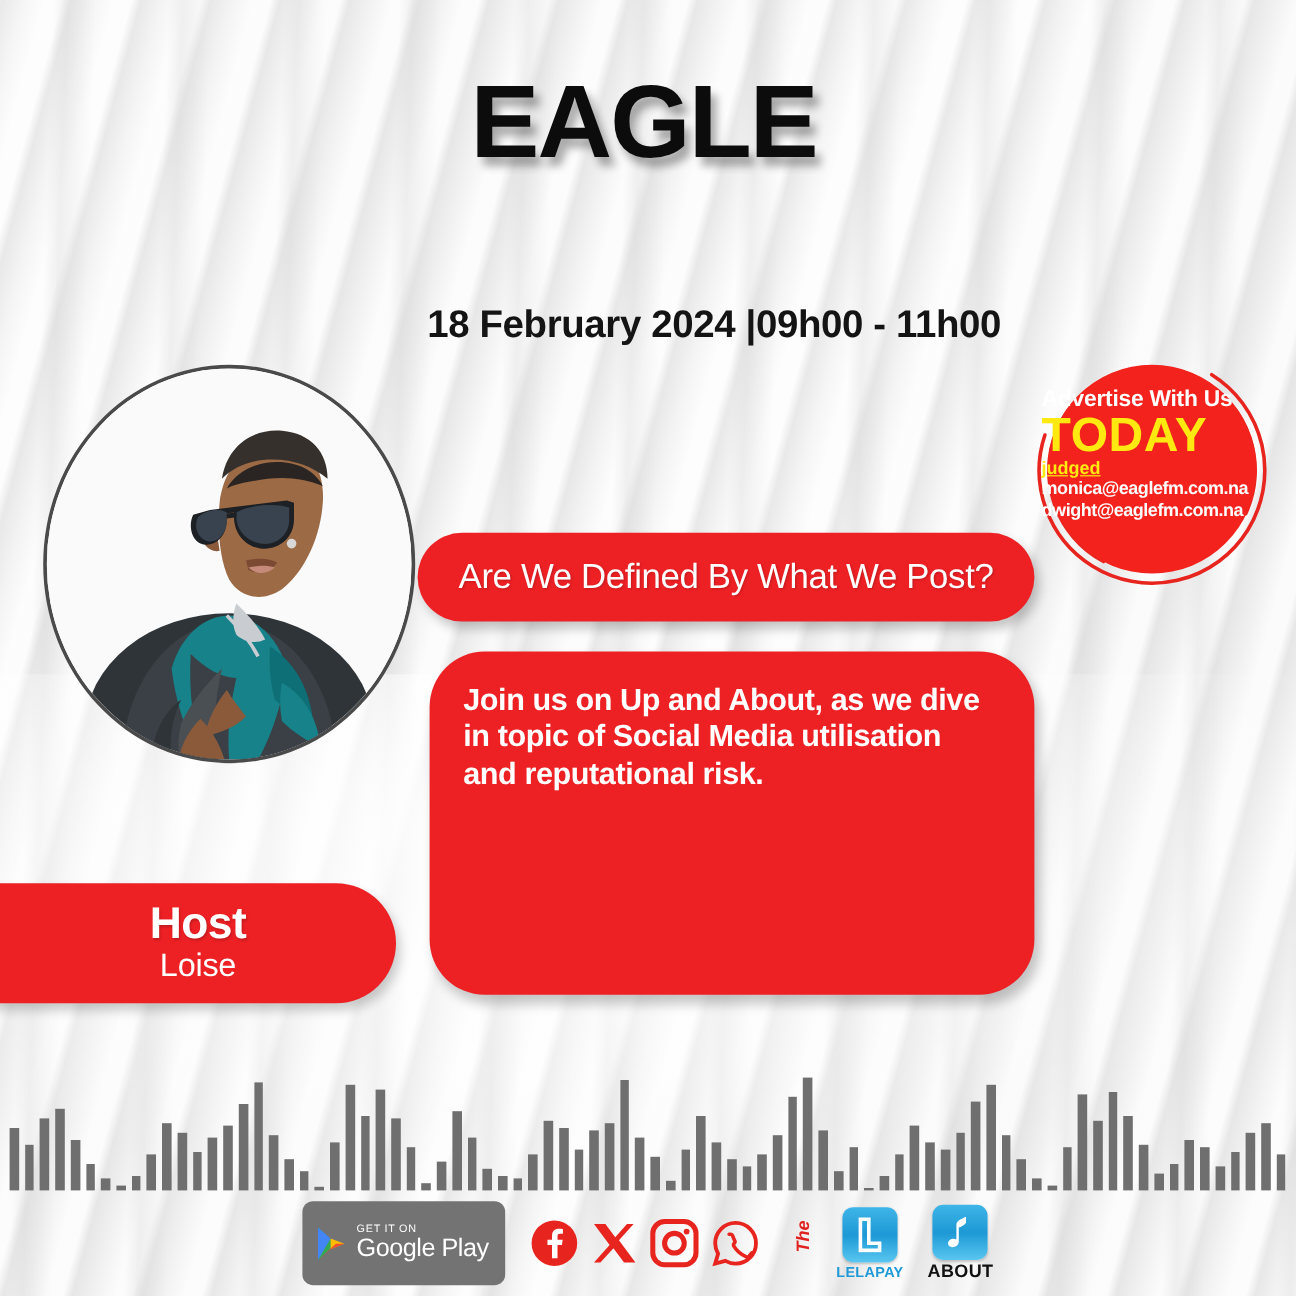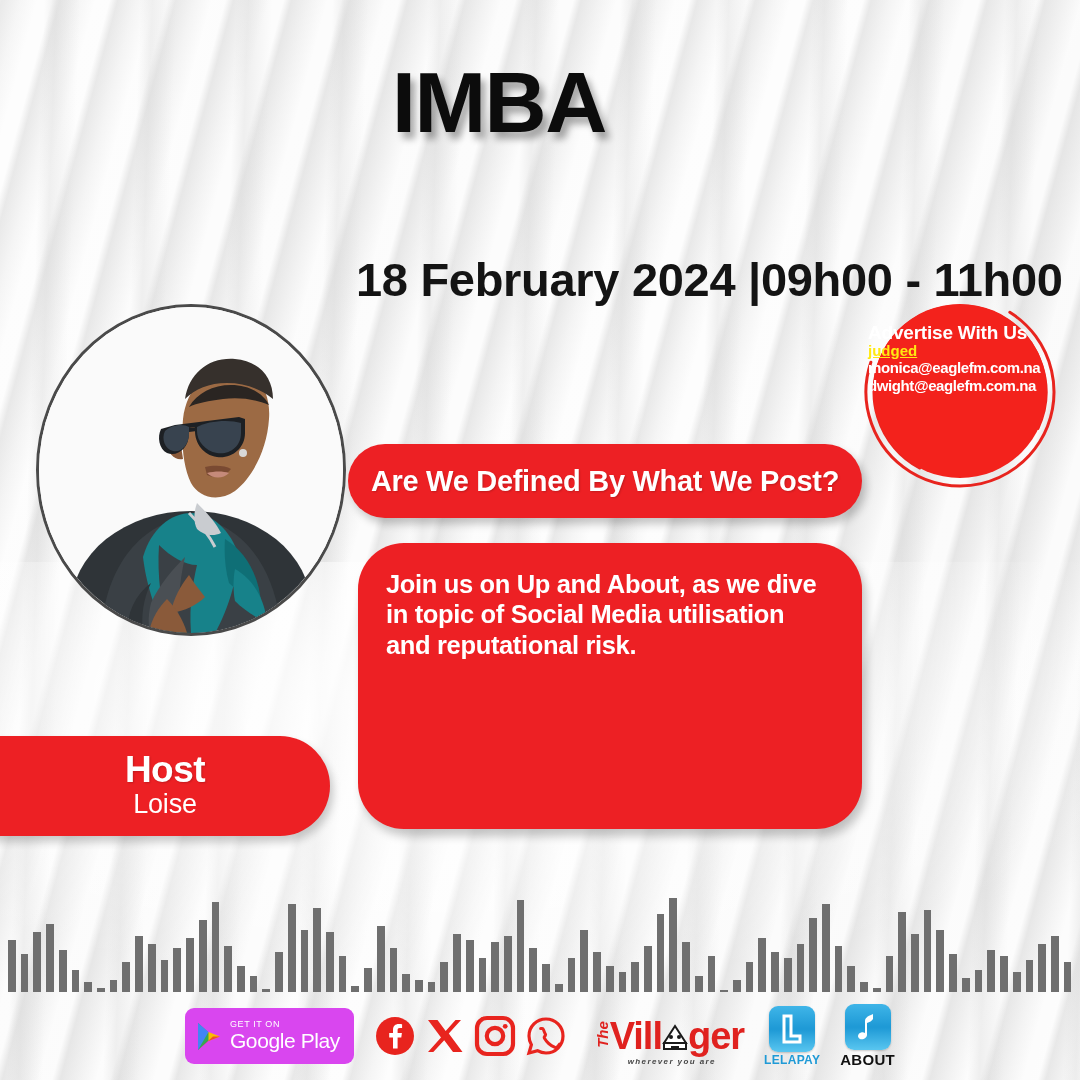--- a/index.html
+++ b/index.html
@@ -107,21 +107,21 @@
     font-weight: bold;
     letter-spacing: -1.5px;
     text-shadow: 5px 7px 7px rgba(0,0,0,0.33);
     font-family: "Liberation Sans", sans-serif;
   }
   .headline .l2 { display: block; }
   .datetime {
     position: absolute;
     left: 356px;
     top: 252px;
-    font-size: 47px;
+    font-size: 32px;
     font-weight: bold;
     color: #141414;
     letter-spacing: -0.3px;
     white-space: nowrap;
   }
 
   
   .ad-badge {
     position: absolute;
     left: 862px;
@@ -202,21 +202,21 @@
     background: #ed2024;
     border-radius: 37px;
     box-shadow: 4px 6px 9px rgba(0,0,0,0.22);
     display: flex;
     align-items: center;
     justify-content: center;
   }
   .topic-pill span {
     color: #ffffff;
     font-size: 29px;
-    font-weight: bold;
+    font-weight: normal;
     letter-spacing: -0.3px;
     text-shadow: 1px 1px 2px rgba(0,0,0,0.18);
   }
 
   
   .desc-card {
     position: absolute;
     left: 358px;
     top: 543px;
     width: 504px;
@@ -295,23 +295,23 @@
     left: 0;
     bottom: 0;
     width: 1080px;
     height: 88px;
     display: flex;
     align-items: center;
     justify-content: center;
     gap: 14px;
   }
   .store-badge {
-    background: #d946ef;
+    background: #737373;
     border-radius: 9px;
-    height: 56px;
+    height: 70px;
     display: flex;
     align-items: center;
     gap: 8px;
     padding: 0 14px 0 11px;
     box-sizing: border-box;
   }
   .store-badge .glyph { flex: 0 0 auto; }
   .store-txt { display: flex; flex-direction: column; justify-content: center; }
   .store-small {
     color: #ffffff;
@@ -394,32 +394,33 @@
 
 <div id="poster">
 
   <div class="bg-base"></div>
   <div class="bg-stripes"></div>
   <div class="bg-stripes2"></div>
   <div class="bg-soft"></div>
 
 
   <div class="headline">
-    <span class="l2">IMBA</span>
+    <span class="l2">EAGLE</span>
   </div>
   <div class="datetime">18 February 2024 |09h00 - 11h00</div>
 
   <div class="ad-badge">
     <svg class="ad-rings" viewBox="0 0 196 196">
       <circle cx="98" cy="98" r="94" fill="none" stroke="#e8241e" stroke-width="3" stroke-dasharray="420 170" stroke-linecap="round" transform="rotate(-58 98 98)"></circle>
       <circle cx="98" cy="98" r="86" fill="none" stroke="#e8241e" stroke-width="3" stroke-dasharray="400 160" stroke-linecap="round" transform="rotate(118 98 98)"></circle>
     </svg>
     <div class="ad-disc"></div>
     <div class="ad-inner">
       <div class="ad-line1">Advertise With Us</div>
+      <div class="ad-today">TODAY</div>
       <div class="ad-contact">judged</div>
       <div class="ad-mail">monica@eaglefm.com.na</div>
       <div class="ad-mail">dwight@eaglefm.com.na</div>
     </div>
   </div>
 
   <div class="host-photo">
     <svg width="304" height="326" viewBox="0 0 304 326">
       <rect width="304" height="326" fill="#fafafa"></rect>
       <ellipse cx="152" cy="300" rx="120" ry="96" fill="#2f3438"></ellipse>
@@ -592,30 +593,20 @@
                  C15 37.1 17.9 38 21 38 c9.4 0 17 -7.6 17 -17 S30.4 4 21 4 Z" fill="none" stroke="#e8241e" stroke-width="3.2"></path>
         <path d="M15.6 13.5 c0.5 0 1 0 1.4 0 0.4 0 1 -0.15 1.5 1.2 0.5 1.4 1.7 4.1 1.9 4.4
                  0.2 0.3 0.3 0.7 0.05 1.1 -0.25 0.4 -0.4 0.7 -0.8 1.1 -0.4 0.4 -0.8 0.9 -0.35 1.7
                  0.45 0.8 2 3.4 4.4 5.5 3 2.7 5.6 3.5 6.4 3.9 0.8 0.4 1.3 0.35 1.8 -0.2
                  0.5 -0.55 2 -2.3 2.6 -3.1" fill="none" stroke="#e8241e" stroke-width="3" stroke-linecap="round"></path>
       </svg>
     </div>
 
     <div class="villager">
       <div class="villager-the">The</div>
-      <div class="villager-main">
-        <span>Vill</span><svg width="26" height="30" viewBox="0 0 26 30" style="vertical-align:-4px;">
-          <path d="M13 3 L24 20 L2 20 Z" fill="#ffffff" stroke="#1a1a1a" stroke-width="2"></path>
-          <path d="M2 20 h22 v6 H2 Z" fill="#ffffff" stroke="#1a1a1a" stroke-width="2"></path>
-          <circle cx="9" cy="14" r="2" fill="#1a1a1a"></circle>
-          <circle cx="17" cy="14" r="2" fill="#1a1a1a"></circle>
-          <path d="M9 24 h8" stroke="#1a1a1a" stroke-width="2"></path>
-        </svg><span>ger</span>
-        <div class="villager-tag">wherever you are</div>
-      </div>
     </div>
 
     <div class="partner">
       <div class="partner-tile">
         <svg width="26" height="30" viewBox="0 0 26 30">
           <path d="M5 2 h7 v20 h9 v6 H5 Z" fill="none" stroke="#ffffff" stroke-width="3"></path>
         </svg>
       </div>
       <div class="partner-label lelapay-label">LELAPAY</div>
     </div>

